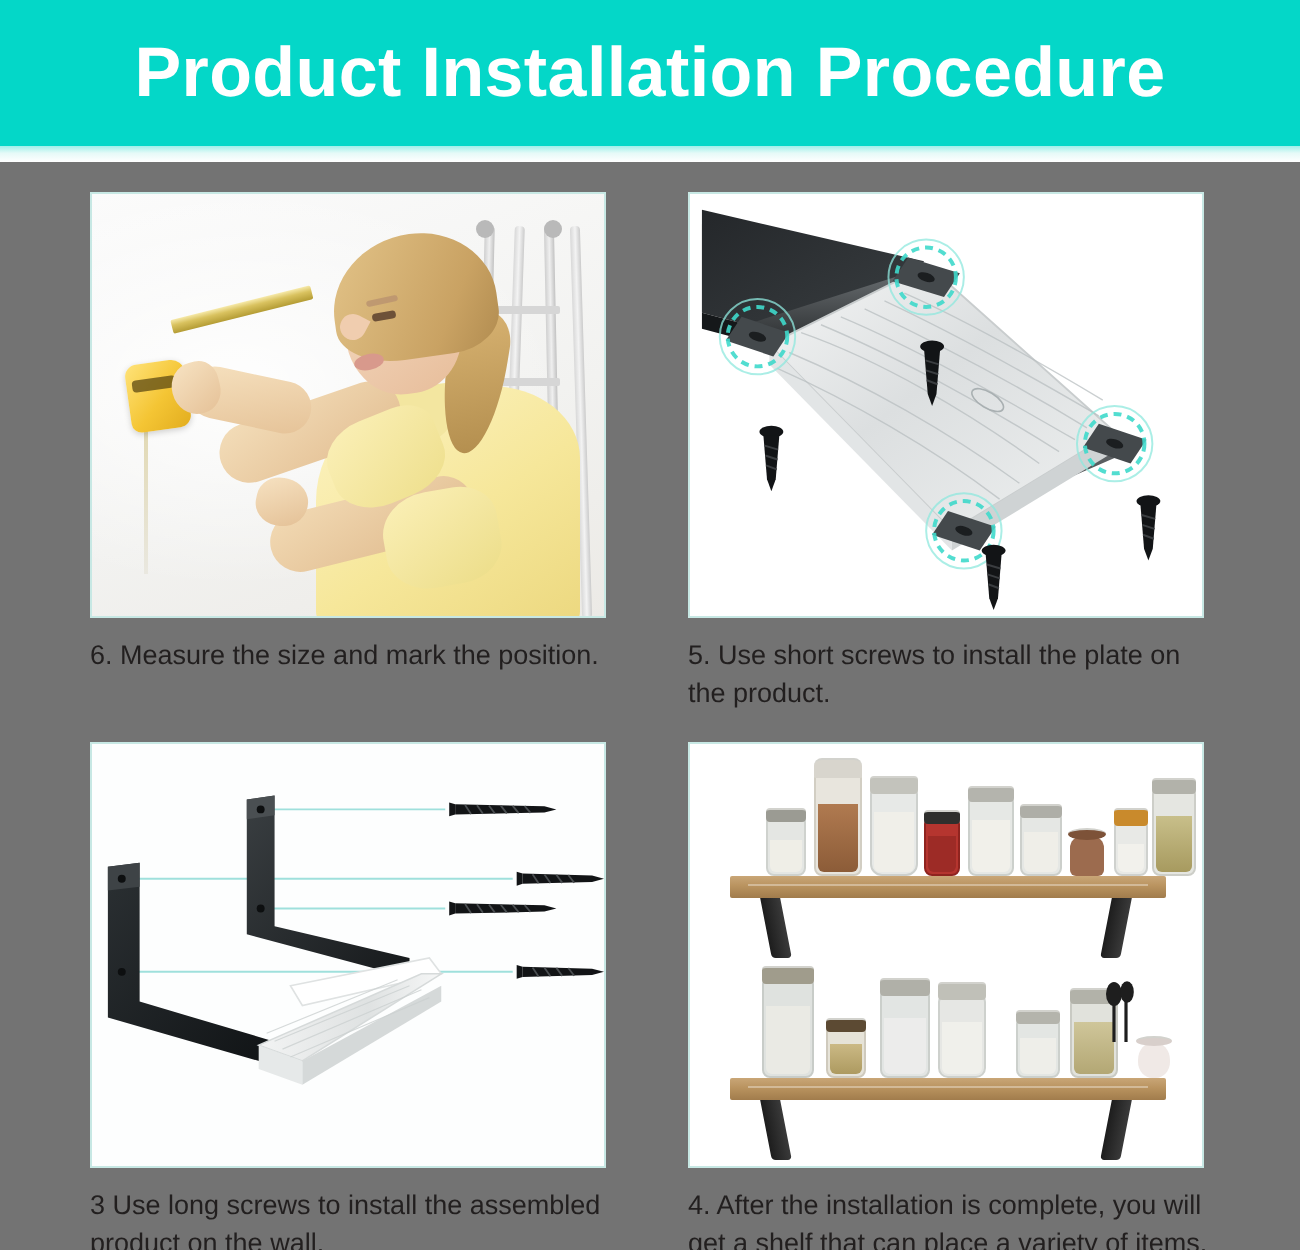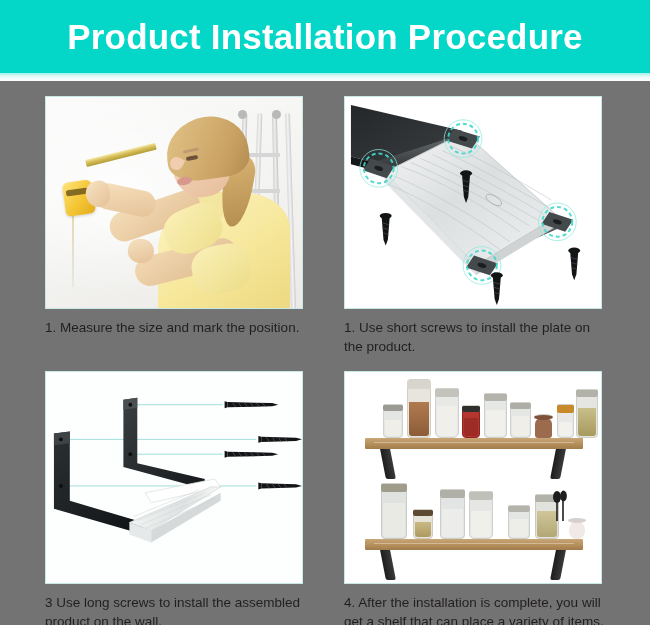--- a/index.html
+++ b/index.html
@@ -215,21 +215,21 @@
         <div class="p1-hand"></div>
 
         <div class="p1-pony"></div>
         <div class="p1-head"></div>
         <div class="p1-hair"></div>
         <div class="p1-brow"></div>
         <div class="p1-eye"></div>
         <div class="p1-nose"></div>
         <div class="p1-lip"></div>
       </div>
-      <div class="caption">1. Measure the size and mark the position.</div>
+      <div class="caption">6. Measure the size and mark the position.</div>
     </div>
 
     <div class="cell c2">
       <div class="photo p2">
         <svg class="iso2" viewBox="0 0 258 213" preserveAspectRatio="none">
           <defs>
             <linearGradient id="woodg" x1="0" y1="0" x2="1" y2="1">
               <stop offset="0" stop-color="#f4f5f5"></stop>
               <stop offset=".45" stop-color="#dcdfe0"></stop>
               <stop offset="1" stop-color="#eef0f0"></stop>
@@ -327,21 +327,21 @@
               <path d="M-4,4 L4,4 L2.2,26 L0,32 L-2.2,26 Z"></path>
               <g stroke="#3a3d40" stroke-width="1">
                 <line x1="-3.4" y1="9" x2="3.4" y2="11"></line>
                 <line x1="-3.1" y1="14" x2="3.1" y2="16"></line>
                 <line x1="-2.7" y1="19" x2="2.7" y2="21"></line>
               </g>
             </g>
           </g>
         </svg>
       </div>
-      <div class="caption">1. Use short screws to install the plate on the product.</div>
+      <div class="caption">5. Use short screws to install the plate on the product.</div>
     </div>
 
     <div class="cell c3">
       <div class="photo p3">
         <svg class="iso2" viewBox="0 0 258 213" preserveAspectRatio="none">
           <defs>
             <linearGradient id="blk1" x1="0" y1="0" x2="1" y2="1">
               <stop offset="0" stop-color="#3a3f42"></stop>
               <stop offset="1" stop-color="#16191b"></stop>
             </linearGradient>

